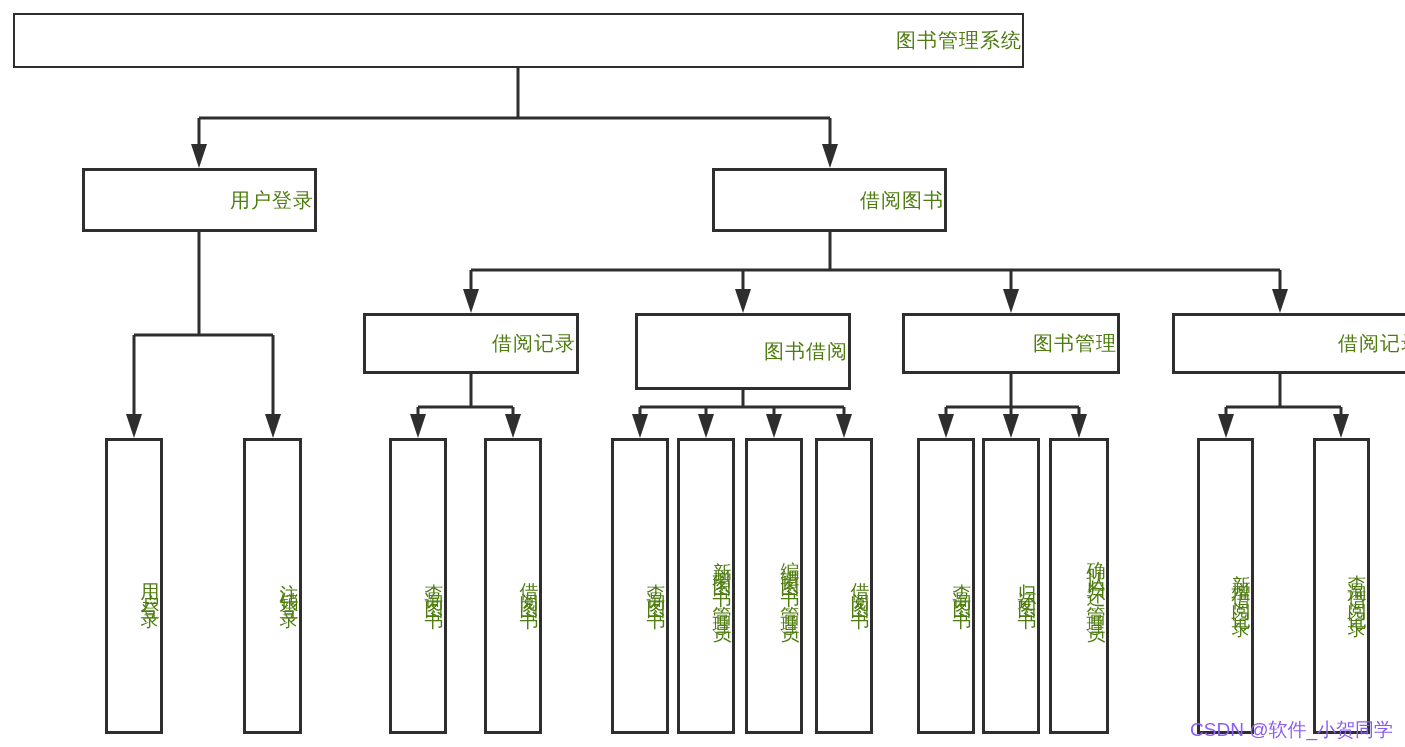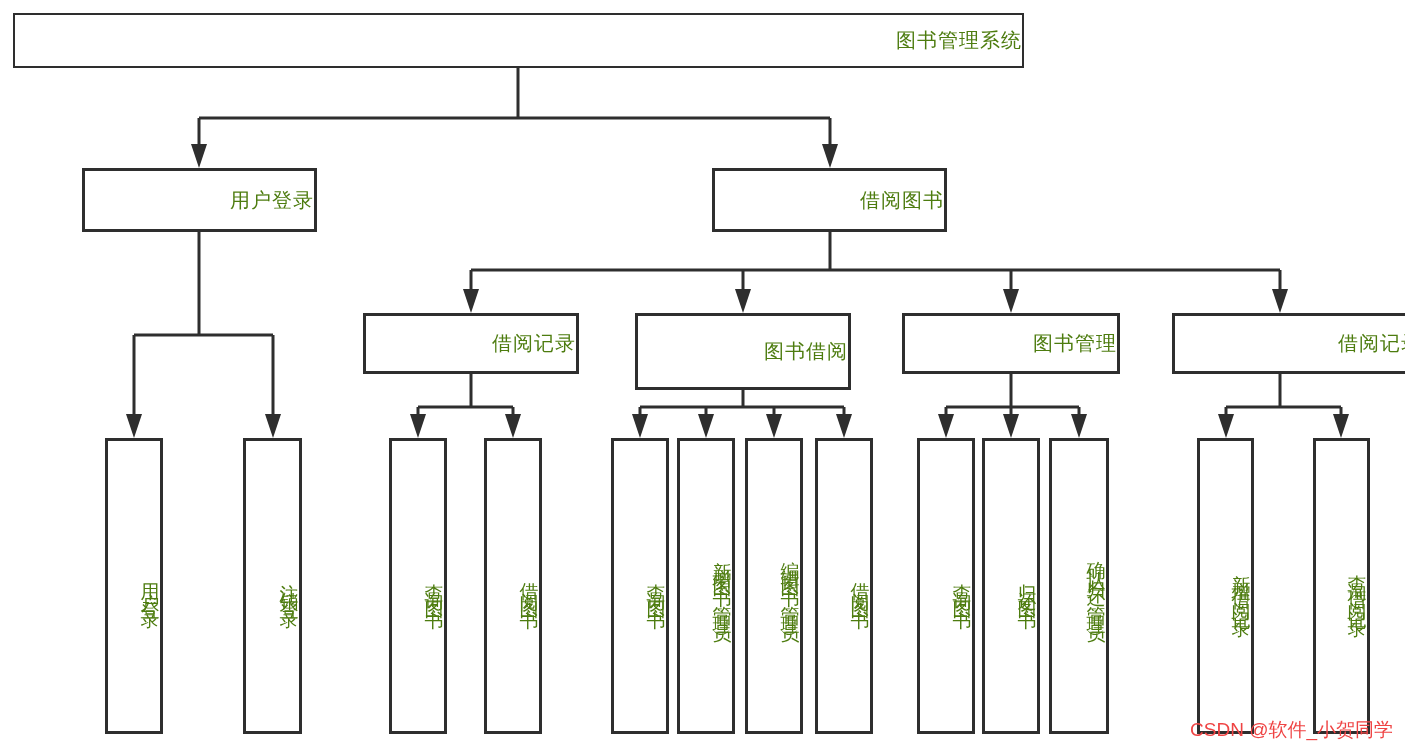--- a/index.html
+++ b/index.html
@@ -39,21 +39,21 @@
     font-size: 19px;
     letter-spacing: 9px;
     line-height: 1;
     white-space: nowrap;
   }
   .watermark {
     position: absolute;
     right: 12px;
     bottom: 4px;
     font-size: 19px;
-    color: #ef4444;
+    color: #8b5cf6;
     z-index: 5;
     white-space: nowrap;
   }
   .line { stroke: #2e2e2e; stroke-width: 3; fill: none; }
   .arrow { fill: #2e2e2e; stroke: none; }
 </style>
 </head>
 <body>
 
 <div class="canvas">

